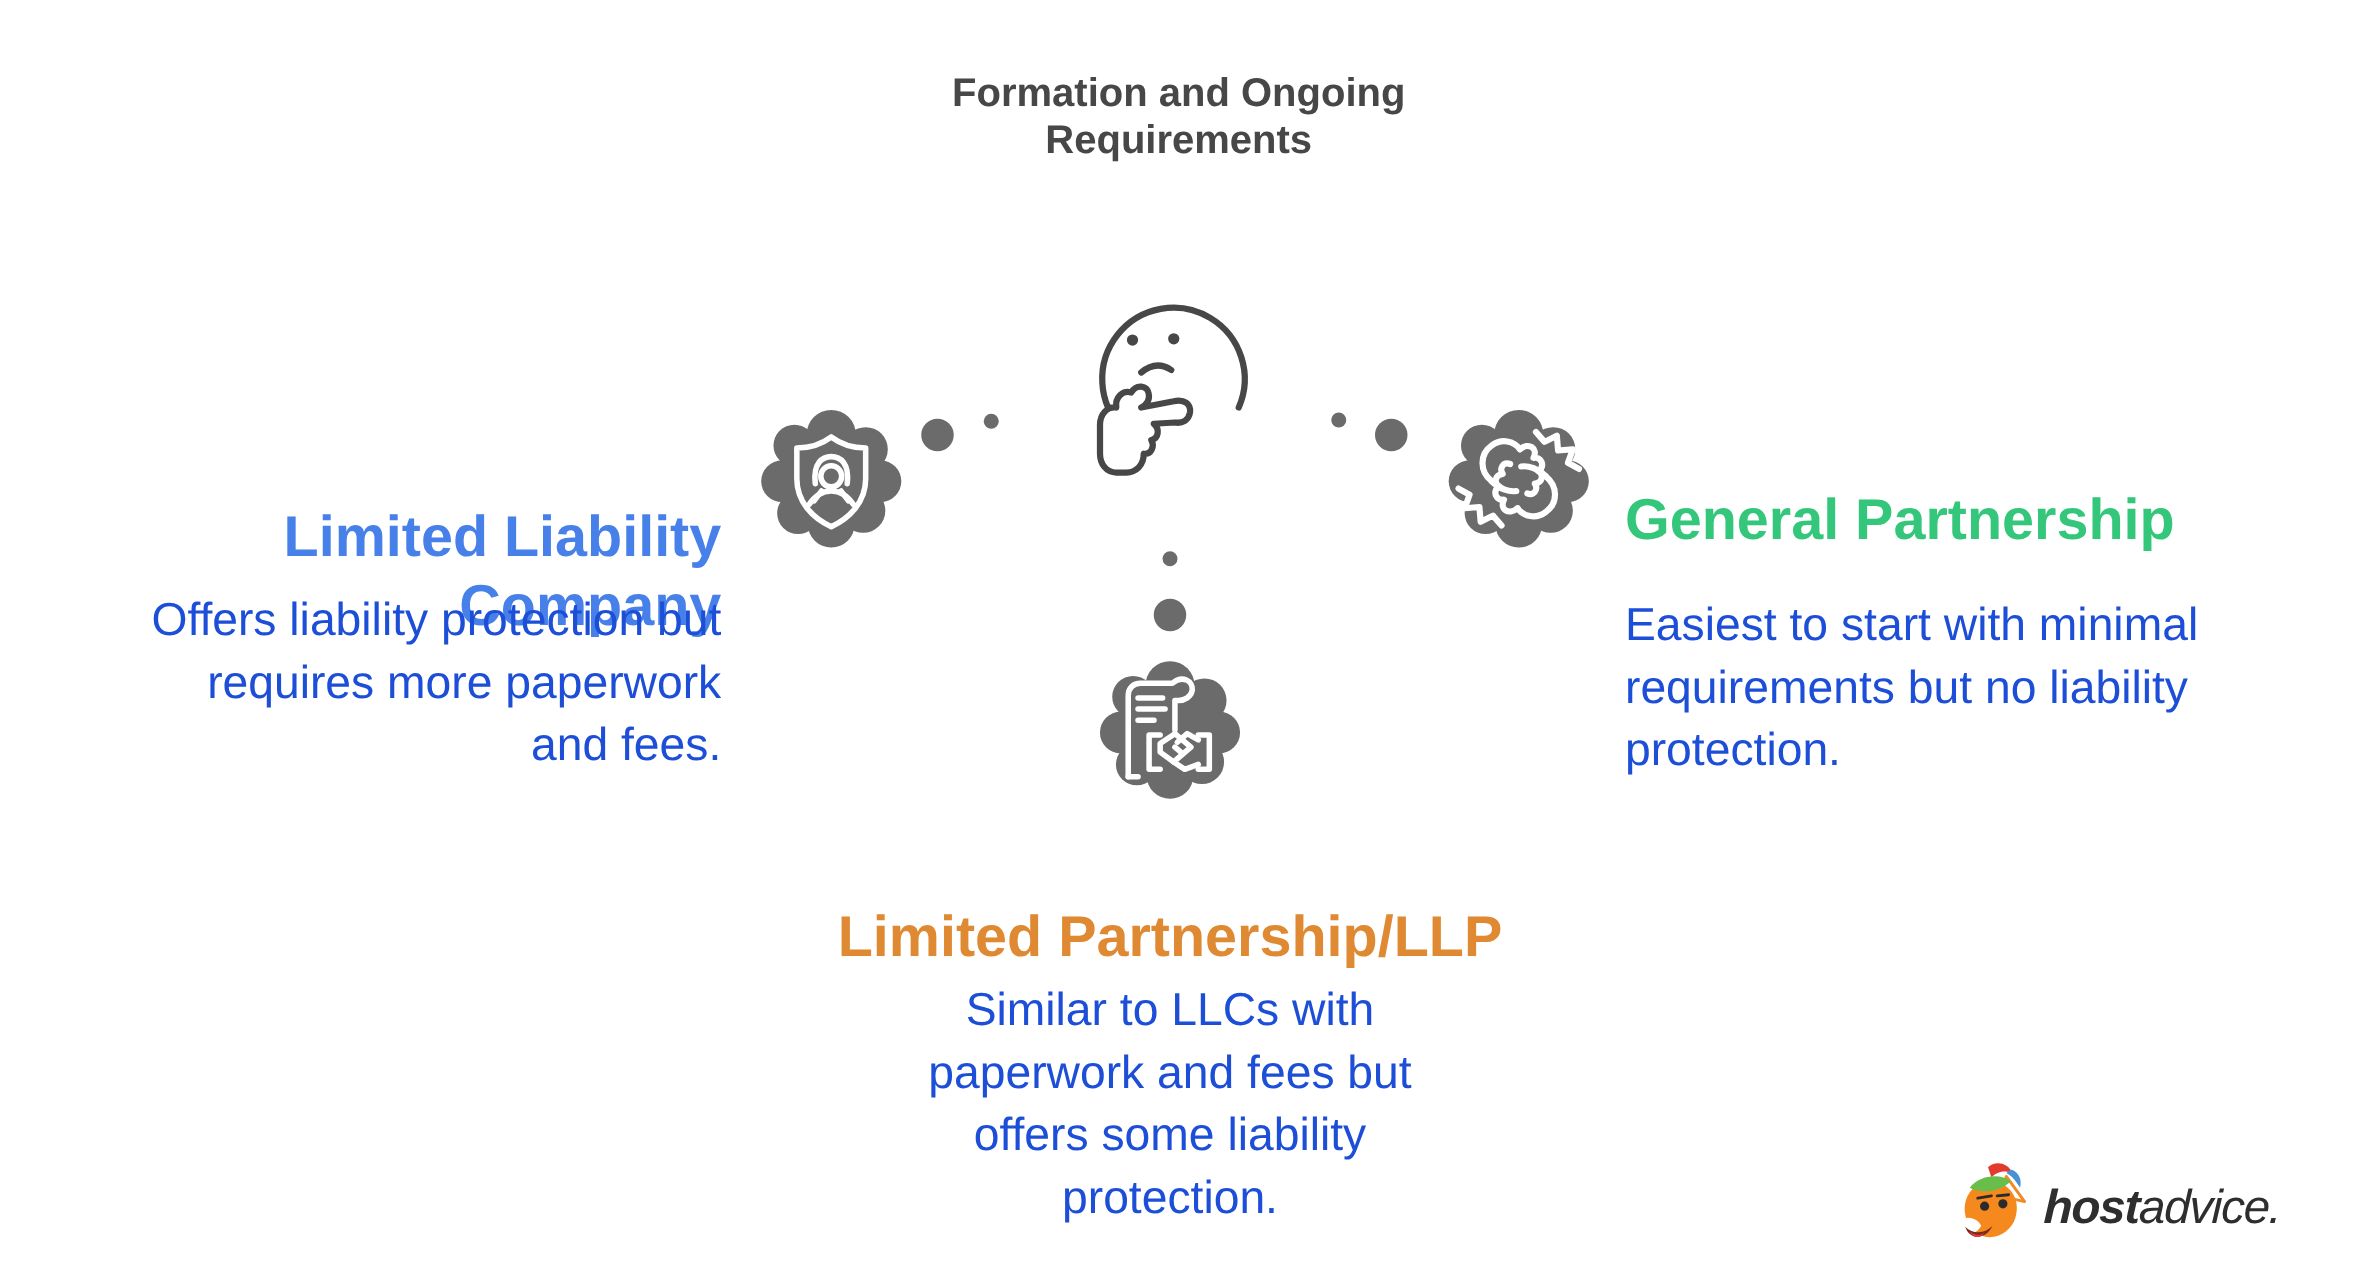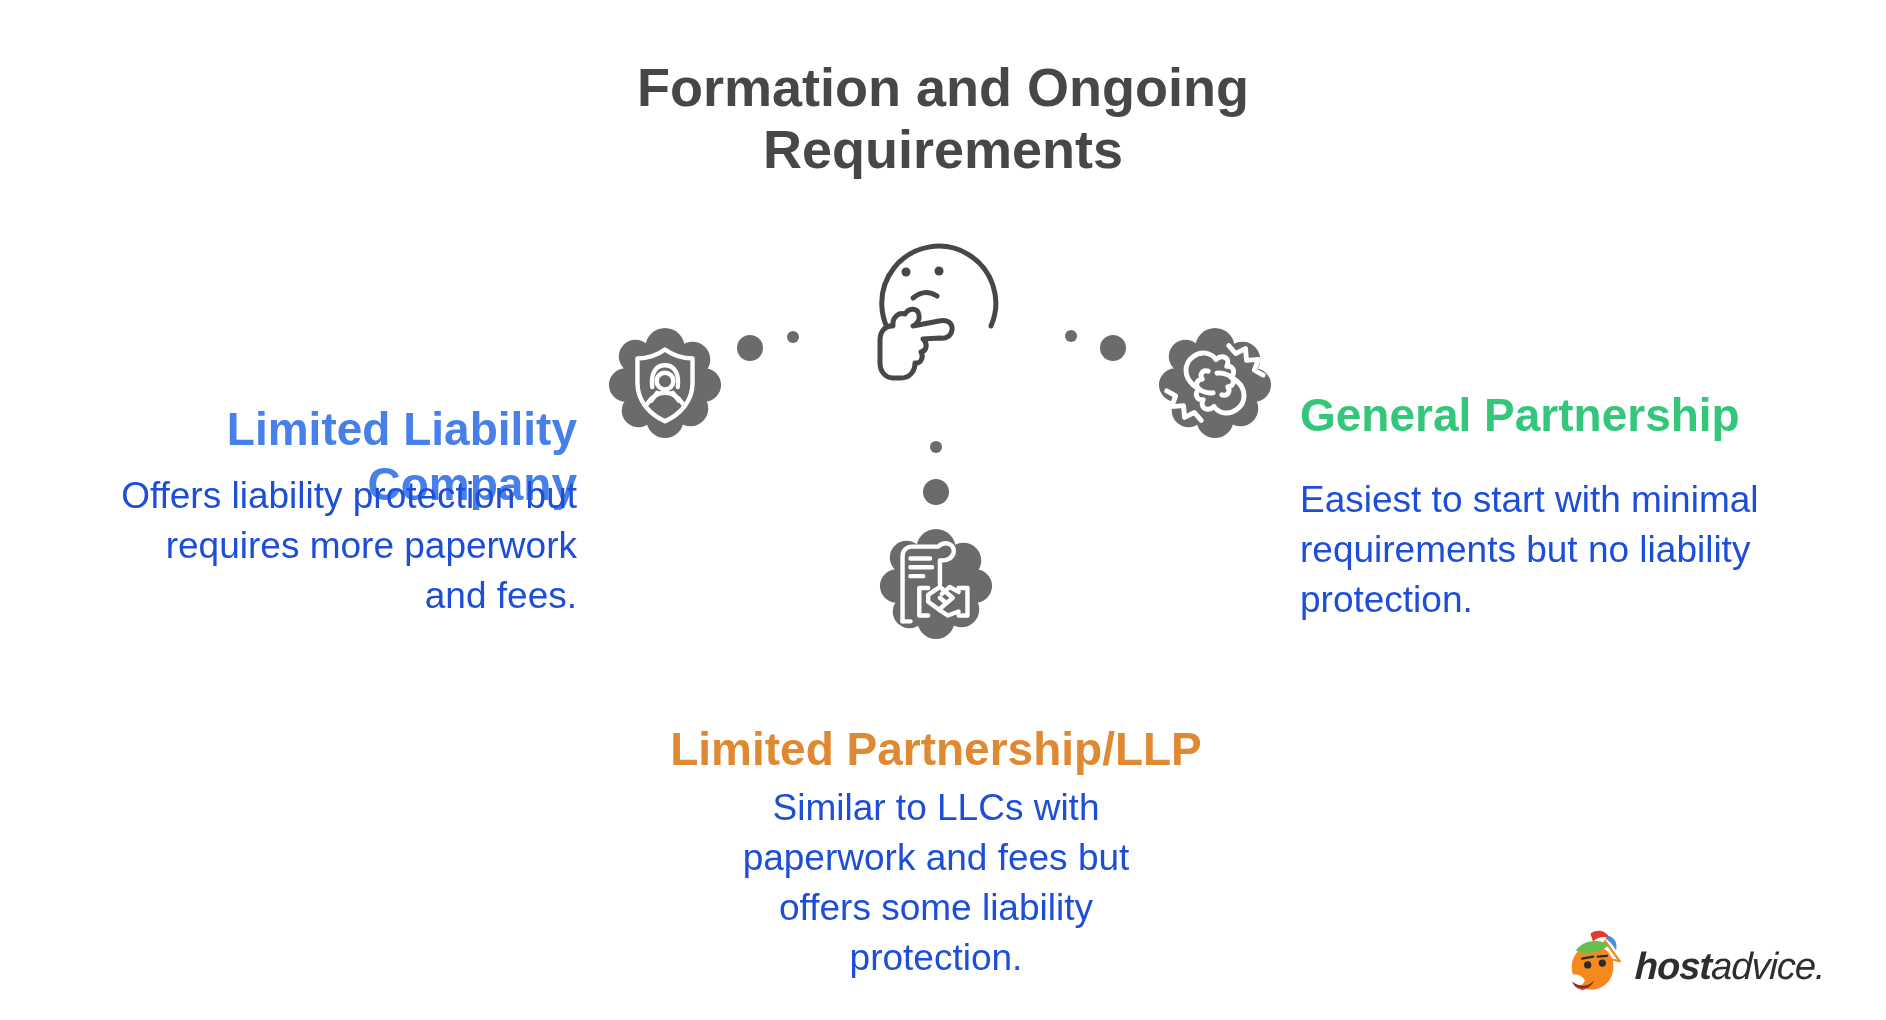--- a/index.html
+++ b/index.html
@@ -2,21 +2,21 @@
 <html><head>
 <meta charset="utf-8">
 <style>
   html,body{margin:0;padding:0;background:#fff;}
   #stage{
     position:relative;width:1886px;height:1020px;background:#ffffff;
     font-family:"Liberation Sans", sans-serif;overflow:hidden;
   }
   .title{
     position:absolute;top:56px;left:0;right:0;margin:0 auto;width:700px;
-    text-align:center;font-size:54px;font-weight:700;color:#474747;
+    text-align:center;font-size:32px;font-weight:700;color:#474747;
     line-height:1.15;white-space:pre-line;letter-spacing:0;
   }
   .heading{position:absolute;font-size:46px;font-weight:700;line-height:1.2;}
   .heading.llc{left:57px;width:520px;top:364px;text-align:right;color:#4680E8;}
   .heading.gp{left:1300px;width:560px;top:364px;text-align:left;color:#34C77B;margin-top:24px;}
   .heading.lp{left:636px;width:600px;top:674px;text-align:center;color:#DF8A33;margin-top:48px;}
   .desc{
     position:absolute;font-size:37px;font-weight:400;color:#1d4ed8;
     line-height:50px;white-space:pre-line;
   }

